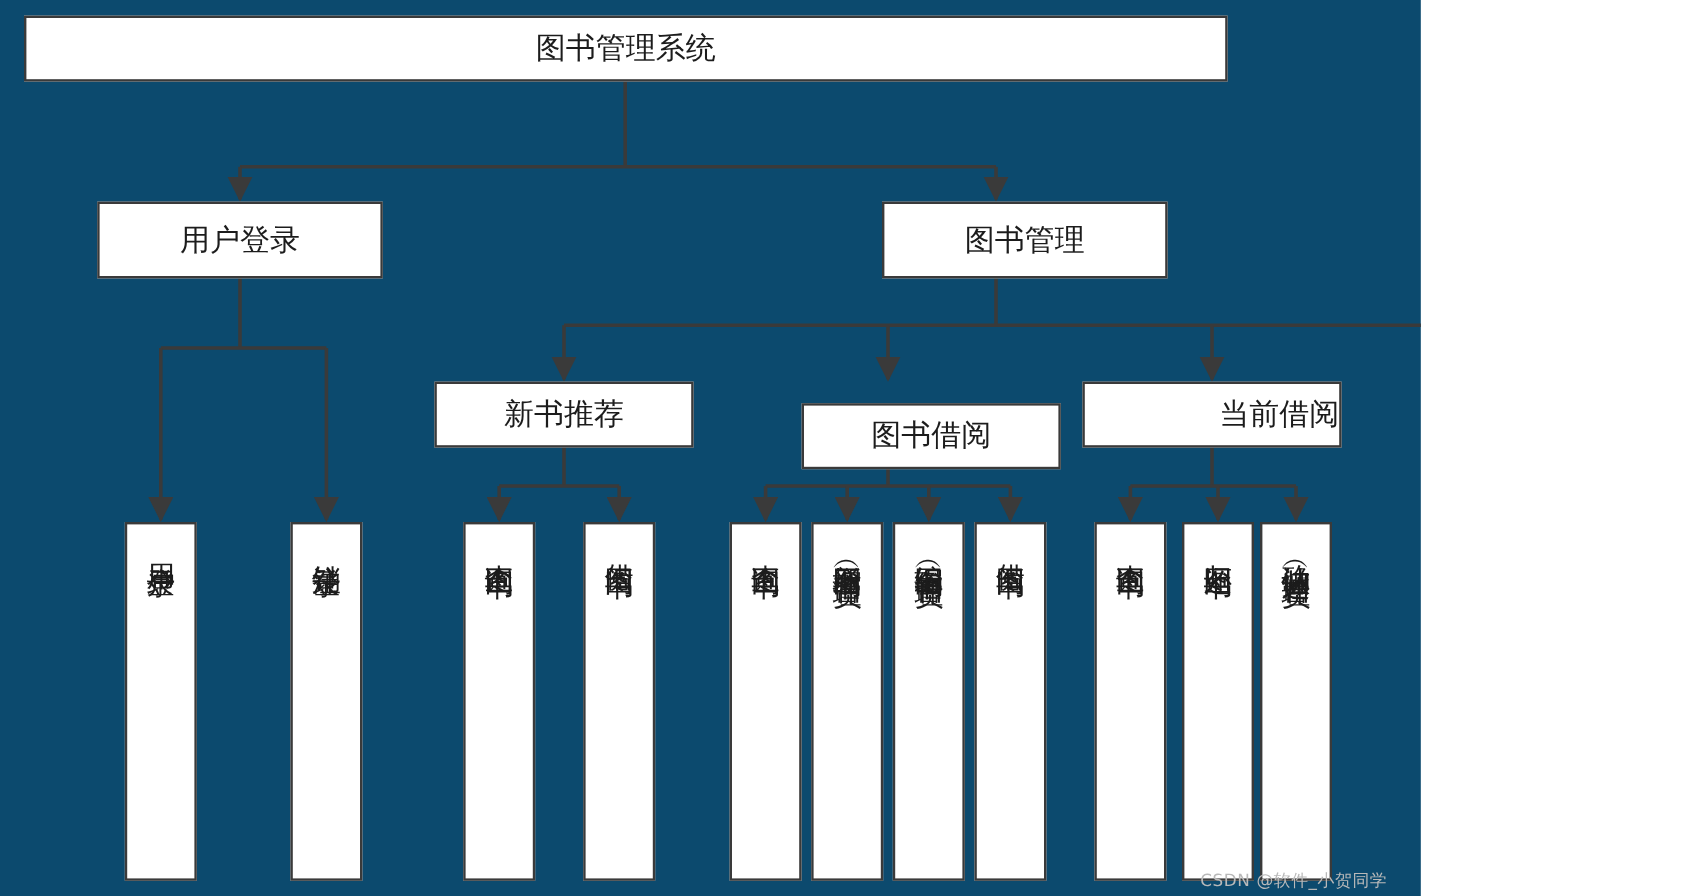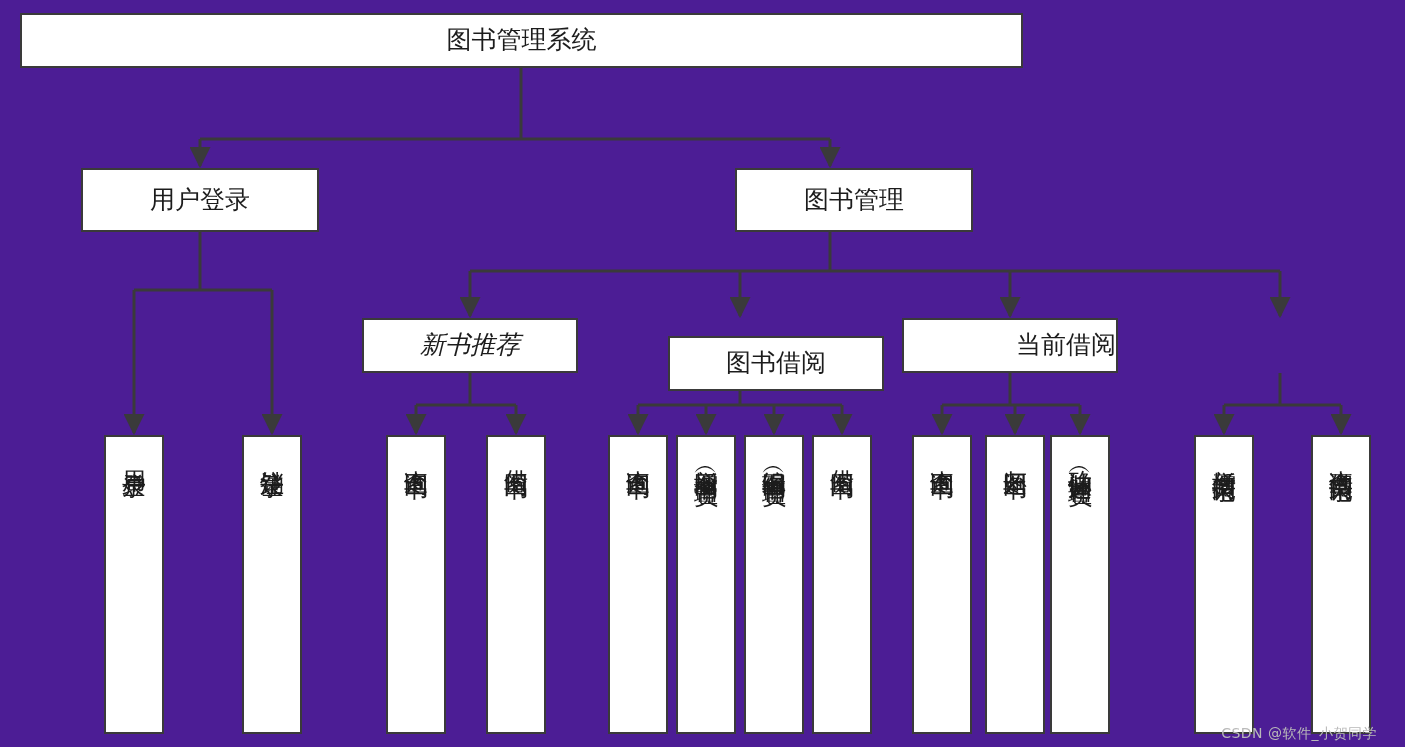--- a/index.html
+++ b/index.html
@@ -6,23 +6,23 @@
   html, body {
     margin: 0;
     padding: 0;
     background: #ffffff;
   }
   body {
     font-family: "DejaVu Sans", "Liberation Sans", sans-serif;
   }
   #canvas {
     position: relative;
-    width: 1405px;
+    width: 1184px;
     height: 747px;
-    background: #4c1d95;
+    background: #0c4a6e;
     overflow: hidden;
   }
   #edges {
     position: absolute;
     left: 0;
     top: 0;
     width: 1405px;
     height: 747px;
     pointer-events: none;
   }
@@ -134,21 +134,21 @@
     <span class="label">图书管理系统</span>
   </div>
 
   <div class="node h" style="left:81px; top:168px; width:238px; height:64px;">
     <span class="label">用户登录</span>
   </div>
   <div class="node h" style="left:711px; top:168px; width:238px; height:64px;margin-left:24px;">
     <span class="label">图书管理</span>
   </div>
 
-  <div class="node h" style="left:362px; top:318px; width:216px; height:55px;font-style:italic;">
+  <div class="node h" style="left:362px; top:318px; width:216px; height:55px;">
     <span class="label">新书推荐</span>
   </div>
   <div class="node h" style="left:632px; top:336px; width:216px; height:55px;margin-left:36px;">
     <span class="label">图书借阅</span>
   </div>
   <div class="node h" style="left:902px; top:318px; width:216px; height:55px;justify-content:flex-end;">
     <span class="label">当前借阅</span>
   </div>
 
   <div class="node v" style="left:104px; top:435px; width:60px; height:299px;">

